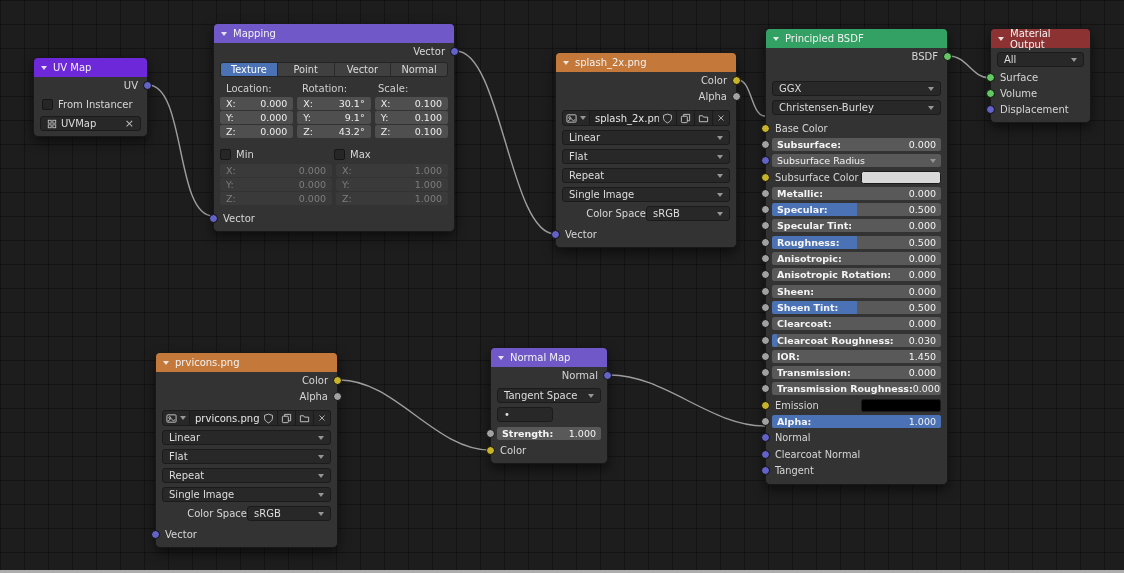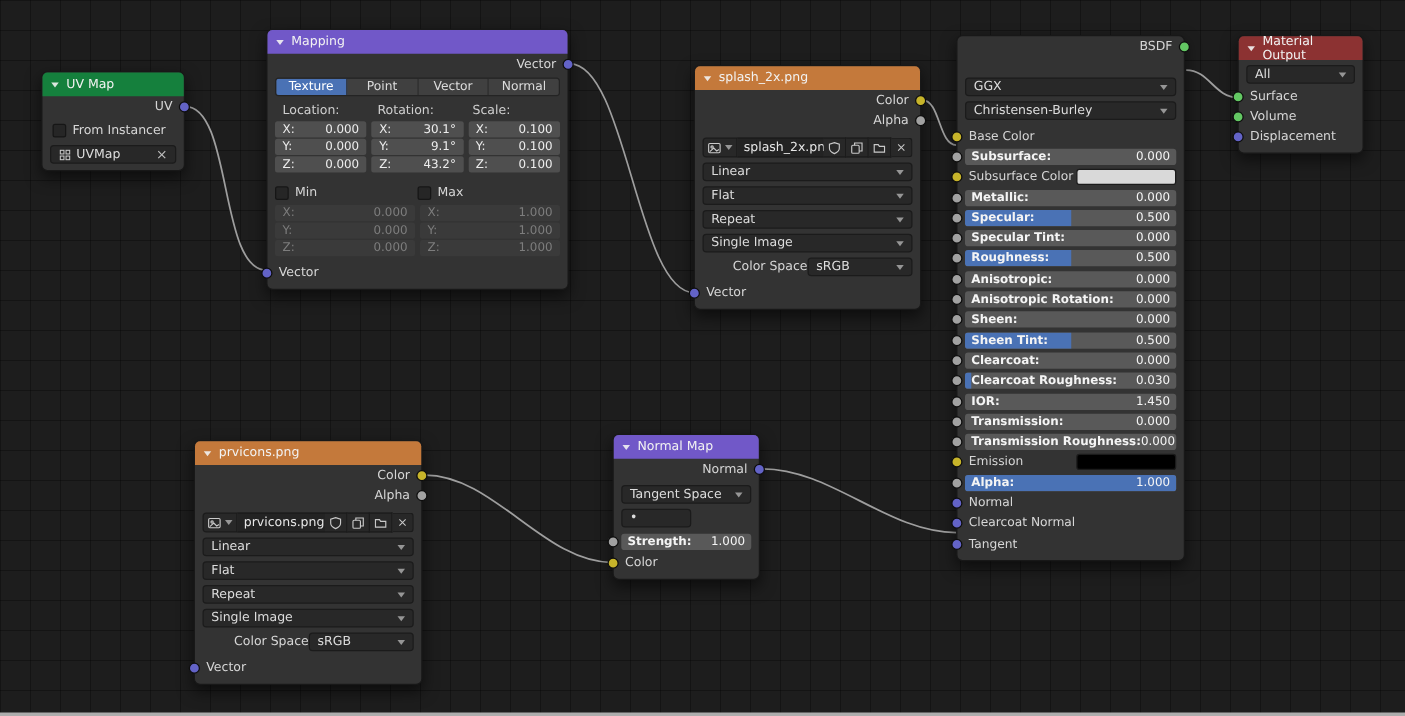--- a/index.html
+++ b/index.html
@@ -71,21 +71,21 @@
 <svg class="links" width="1124" height="573">
   <path d="M148 85 C186 85, 175 216, 213 216"></path>
   <path d="M456 51 C501 51, 510 234, 555 234"></path>
   <path d="M738 80 C752 80, 751 116, 765 116"></path>
   <path d="M340 380 C395 380, 435 450, 490 450"></path>
   <path d="M610 375 C665 375, 710 426, 765 426"></path>
   <path d="M949 56 C967 56, 972 78, 990 78"></path>
 </svg>
 
 <div class="node npadded" style="left:33px;top:57px;width:115px;">
-  <div class="nhead" style="background: #15803d;">
+  <div class="nhead" style="background: #6d28d9;">
     <span class="tri"></span>
     <span>UV Map</span>
   </div>
   <div class="orow">
     <span>UV</span>
     <span class="sock out s-vec"></span>
   </div>
   <div class="uvrow">
     <span class="cb"></span>
     <span>From Instancer</span>
@@ -374,20 +374,24 @@
       <span class="sval">1.000</span>
     </div>
   </div>
   <div class="irow">
     <span class="sock in s-col"></span>
     <span>Color</span>
   </div>
 </div>
 
 <div class="node npadded" style="left:765px;top:28px;width:183px;">
+  <div class="nhead" style="background: rgb(51, 161, 99);">
+    <span class="tri"></span>
+    <span>Principled BSDF</span>
+  </div>
   <div class="orow">
     <span>BSDF</span>
     <span class="sock out s-shd"></span>
   </div>
   <div class="dd" style="margin:17px 6px 0;">
       <span>GGX</span>
       <span class="chev"></span>
     </div>
   <div class="dd" style="margin:4px 6px 0;">
       <span>Christensen-Burley</span>
@@ -402,20 +406,27 @@
 
     <div class="prow">
         <span class="sock in s-val"></span>
       <div class="slider">
           <div class="fill" style="width: 0%;"></div>
           <span class="slab">Subsurface:</span>
           <span class="sval">0.000</span>
         </div>
       </div>
 
+    <div class="prow">
+        <span class="sock in s-vec"></span>
+      <div class="vecdd">
+          <span>Subsurface Radius</span>
+          <span class="chev"></span>
+        </div>
+      </div>
 
     <div class="prow">
         <span class="sock in s-col"></span>
       <span class="plabel half">Subsurface Color</span>
       <div class="swatch" style="background: rgb(217, 217, 217);"></div>
       </div>
 
     <div class="prow">
         <span class="sock in s-val"></span>
       <div class="slider">

